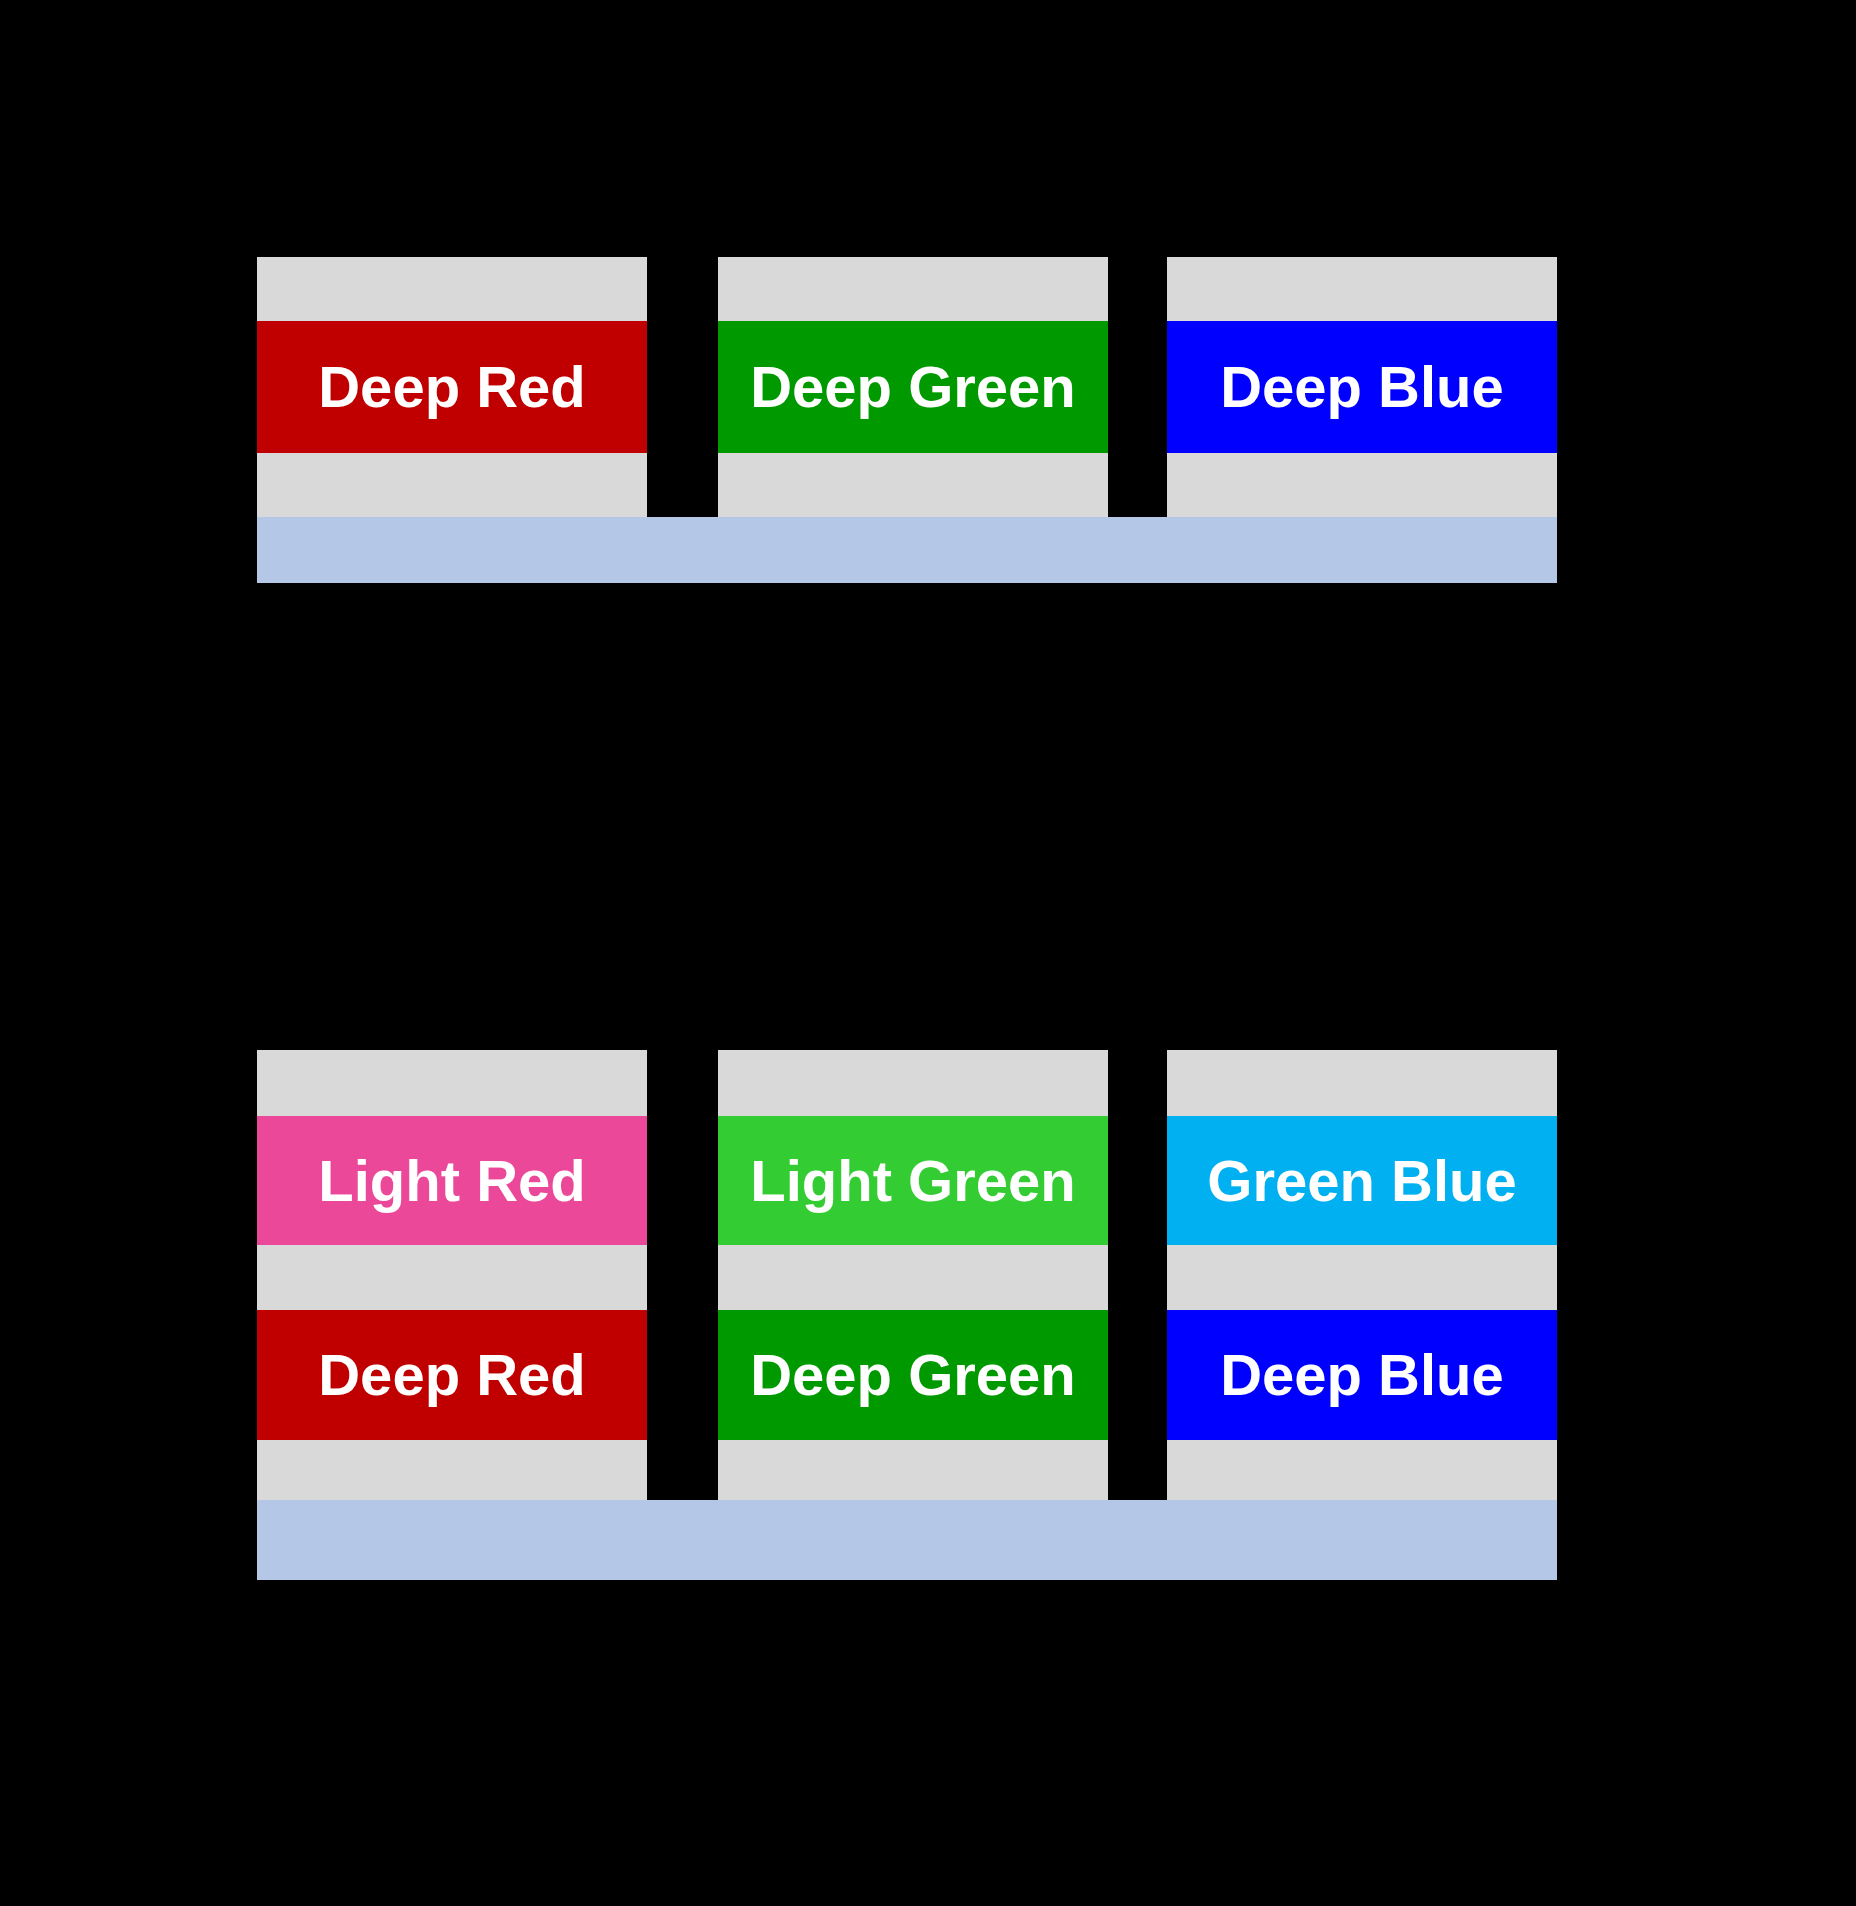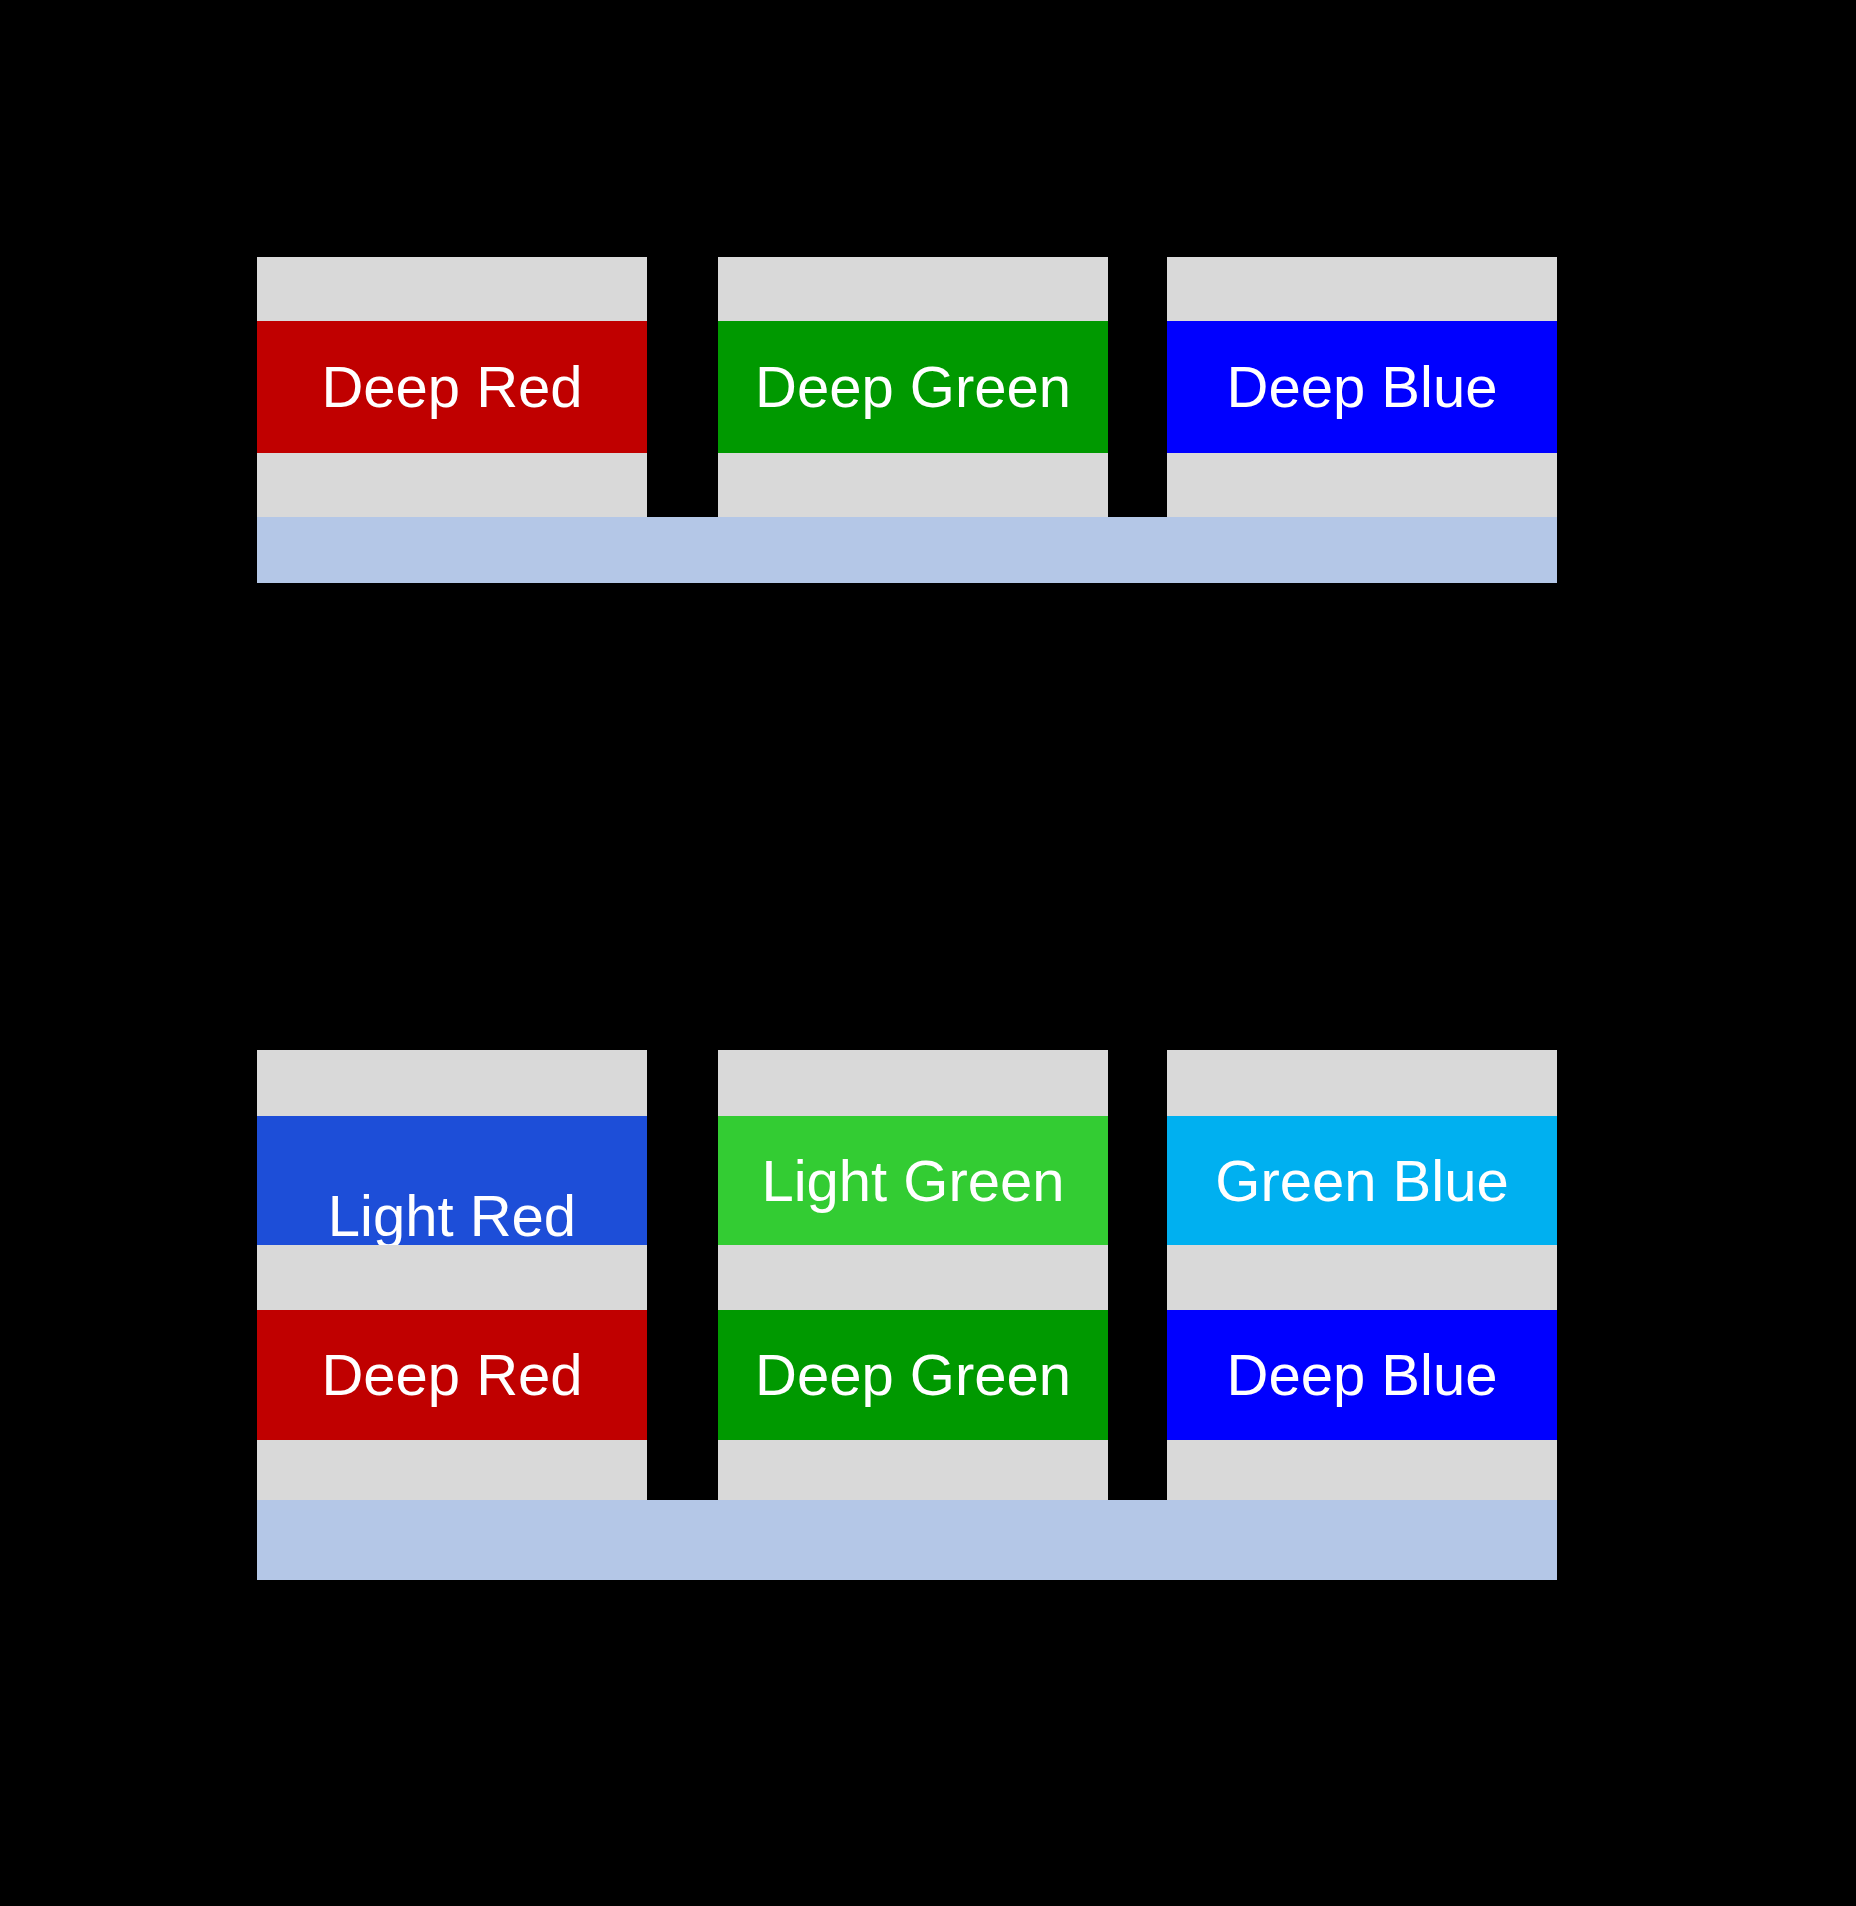--- a/index.html
+++ b/index.html
@@ -59,21 +59,21 @@
   }
 
   .emissive {
     display: flex;
     align-items: center;
     justify-content: center;
   }
   .emitter-label {
     color: #FFFFFF;
     font-size: 58px;
-    font-weight: 400;
+    font-weight: 700;
     letter-spacing: 0px;
     white-space: nowrap;
     line-height: 1;
   }
 </style>
 </head>
 <body>
 
 <div class="canvas">
 
@@ -103,21 +103,21 @@
       <div class="layer electrode-bottom" style="background-color: rgb(217, 217, 217);"></div>
     </div>
 
     <div class="substrate" style="background-color: rgb(180, 199, 231);"></div>
   </div>
 
   <div class="diagram diagram-bottom">
 
     <div class="stack stack-1">
       <div class="layer electrode-top" style="background-color: rgb(217, 217, 217);"></div>
-      <div class="layer emissive-light emissive" style="background-color: #1d4ed8; align-items: flex-end;">
+      <div class="layer emissive-light emissive" style="background-color: #ec4899;">
         <span class="emitter-label">Light Red</span>
       </div>
       <div class="layer electrode-mid" style="background-color: rgb(217, 217, 217);"></div>
       <div class="layer emissive-deep emissive" style="background-color: rgb(192, 0, 0);">
         <span class="emitter-label">Deep Red</span>
       </div>
       <div class="layer electrode-bottom" style="background-color: rgb(217, 217, 217);"></div>
     </div>
 
     <div class="stack stack-2">

